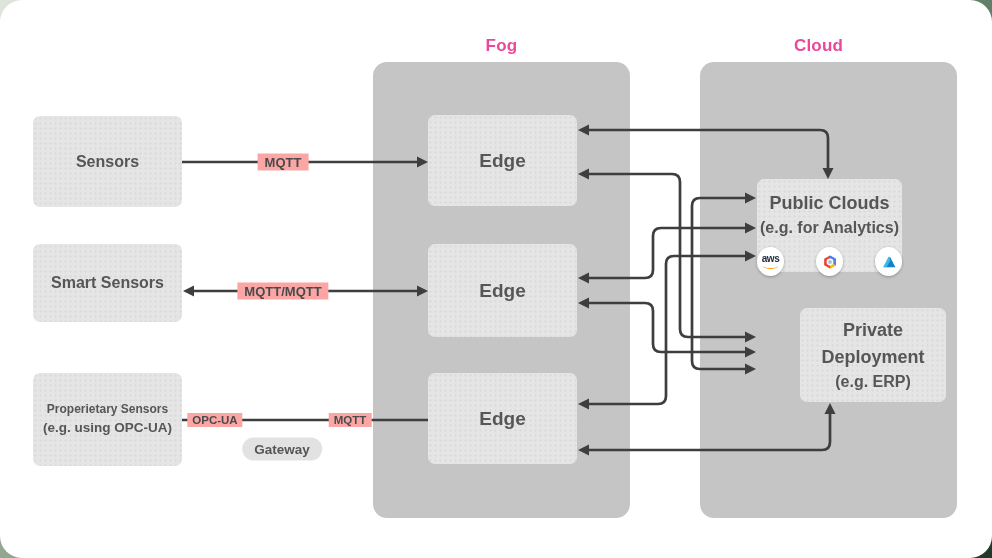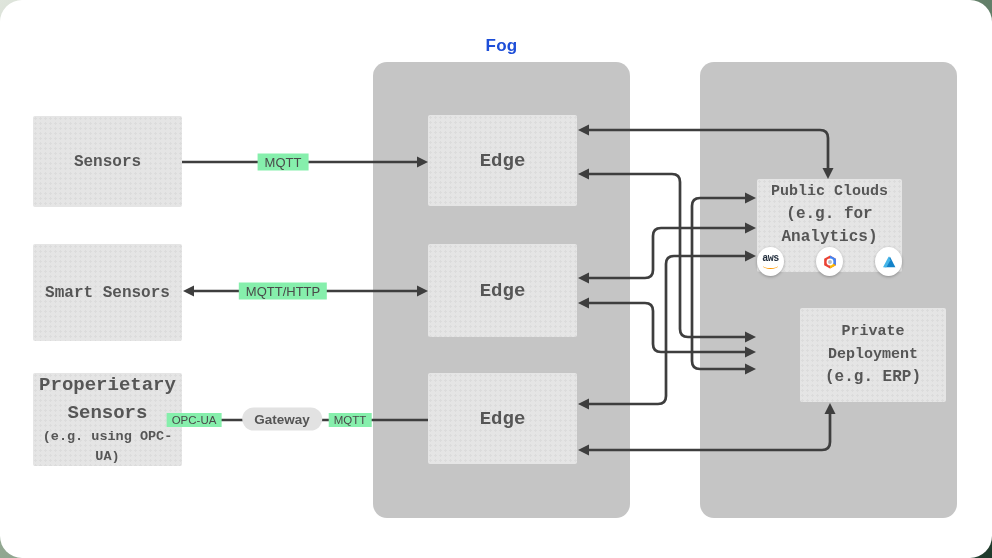--- a/index.html
+++ b/index.html
@@ -12,52 +12,51 @@
     position:absolute;left:0;top:0;width:992px;height:558px;
     background:#ffffff;border-radius:22px;
   }
   .stage{position:absolute;left:0;top:0;width:992px;height:558px;}
 
   .container{
     position:absolute;background:#c5c5c5;border-radius:14px;
   }
   .container-title{
     position:absolute;text-align:center;
-    font-size:17px;font-weight:bold;color:#1d4ed8;letter-spacing:.2px;
+    font-size:17px;font-weight:bold;color:#ec4899;letter-spacing:.2px;
   }
 
   .node{
-    position:absolute;background:#e5e5e5;border-radius:2px;
+    position:absolute;background:#e5e5e5;border-radius:7px;
     display:flex;flex-direction:column;align-items:center;justify-content:center;
     color:#565656;font-weight:bold;text-align:center;
     background-image:radial-gradient(rgba(0,0,0,0.04) 1px, transparent 1.3px);
     background-size:5px 5px;
-    font-family:Liberation Mono, monospace;
   }
   .node .main{font-size:16px;}
   .node .main-lg{font-size:19px;}
-  .node .main-sm{font-size:19px;line-height:1.45;}
+  .node .main-sm{font-size:12px;line-height:1.45;}
   .node .sub{font-size:13.5px;line-height:1.45;}
-  .cloud-node .main{font-size:15px;line-height:1.5;}
+  .cloud-node .main{font-size:18px;line-height:1.5;}
   .cloud-node .sub{font-size:16px;line-height:1.4;}
 
   svg.wires{position:absolute;left:0;top:0;z-index:5;pointer-events:none;}
   .wire{stroke:#3e3e3e;stroke-width:2.7;fill:none;}
   .head{fill:#3e3e3e;stroke:none;}
 
   .wire-label{
     position:absolute;z-index:6;transform:translate(-50%,-50%);
-    background:#86efac;padding:1px 7px;
-    font-size:13px;font-weight:normal;color:#4a4a4a;white-space:nowrap;
+    background:#fca5a5;padding:1px 7px;
+    font-size:13px;font-weight:bold;color:#4a4a4a;white-space:nowrap;
   }
   .wire-label.small{font-size:11.5px;padding:1px 5px;}
   .pill{
     position:absolute;z-index:6;transform:translate(-50%,-50%);
     background:#e2e2e2;border-radius:14px;padding:4px 12px;
-    font-size:13.5px;font-weight:bold;color:#555555;white-space:nowrap;
+    font-size:13.5px;font-weight:bold;color:#555555;white-space:nowrap;margin-top:30px;
   }
 
   .icon-row{
     position:absolute;left:0;right:0;bottom:-4px;z-index:7;
     display:flex;justify-content:center;gap:32px;
   }
   .logo-circle{
     width:29px;height:29px;border-radius:50%;background:#ffffff;
     box-shadow:0 1px 3px rgba(0,0,0,.28);
     display:flex;flex-direction:column;align-items:center;justify-content:center;
@@ -68,20 +67,21 @@
 </head>
 <body>
 
 <div class="card"></div>
 <div class="stage">
 
   <div class="container" style="left:373px;top:62px;width:257px;height:456px;"></div>
   <div class="container" style="left:700px;top:62px;width:257px;height:456px;"></div>
 
   <div class="container-title" style="left:373px;top:36px;width:257px;">Fog</div>
+  <div class="container-title" style="left:690px;top:36px;width:257px;">Cloud</div>
 
   <svg class="wires" width="992" height="558" viewBox="0 0 992 558">
 
     <path class="wire" d="M182,162 H417"></path>
     <polygon class="head" points="428,162 417,156.5 417,167.5"></polygon>
 
     <path class="wire" d="M194,291 H417"></path>
     <polygon class="head" points="183,291 194,285.5 194,296.5"></polygon>
     <polygon class="head" points="428,291 417,285.5 417,296.5"></polygon>
 
@@ -112,21 +112,21 @@
     <polygon class="head" points="830,403 824.5,414 835.5,414"></polygon>
 
     <path class="wire" d="M745,198 H700 Q692,198 692,206 V361 Q692,369 700,369 H745"></path>
     <polygon class="head" points="756,198 745,192.5 745,203.5"></polygon>
     <polygon class="head" points="756,369 745,363.5 745,374.5"></polygon>
   </svg>
 
   <div class="node" style="left:33px;top:116px;width:149px;height:91px;">
     <div class="main">Sensors</div>
   </div>
-  <div class="node" style="left:33px;top:244px;width:149px;height:97px;">
+  <div class="node" style="left:33px;top:244px;width:149px;height:78px;">
     <div class="main">Smart Sensors</div>
   </div>
   <div class="node" style="left:33px;top:373px;width:149px;height:93px;">
     <div class="main-sm">Properietary Sensors</div>
     <div class="sub">(e.g. using OPC-UA)</div>
   </div>
 
   <div class="node" style="left:428px;top:115px;width:149px;height:91px;">
     <div class="main-lg">Edge</div>
   </div>
@@ -161,18 +161,18 @@
         </svg>
       </div>
     </div>
   </div>
   <div class="node cloud-node" style="left:800px;top:308px;width:146px;height:94px;">
     <div class="main">Private Deployment</div>
     <div class="sub">(e.g. ERP)</div>
   </div>
 
   <div class="wire-label" style="left:283px;top:162px;">MQTT</div>
-  <div class="wire-label" style="left:283px;top:291px;">MQTT/HTTP</div>
-  <div class="wire-label small" style="left:194px;top:420px;text-align:right;">OPC-UA</div>
+  <div class="wire-label" style="left:283px;top:291px;">MQTT/MQTT</div>
+  <div class="wire-label small" style="left:215px;top:420px;text-align:right;">OPC-UA</div>
   <div class="pill" style="left:282px;top:419px;">Gateway</div>
   <div class="wire-label small" style="left:350px;top:420px;">MQTT</div>
 
 </div>
 
 </body></html>

